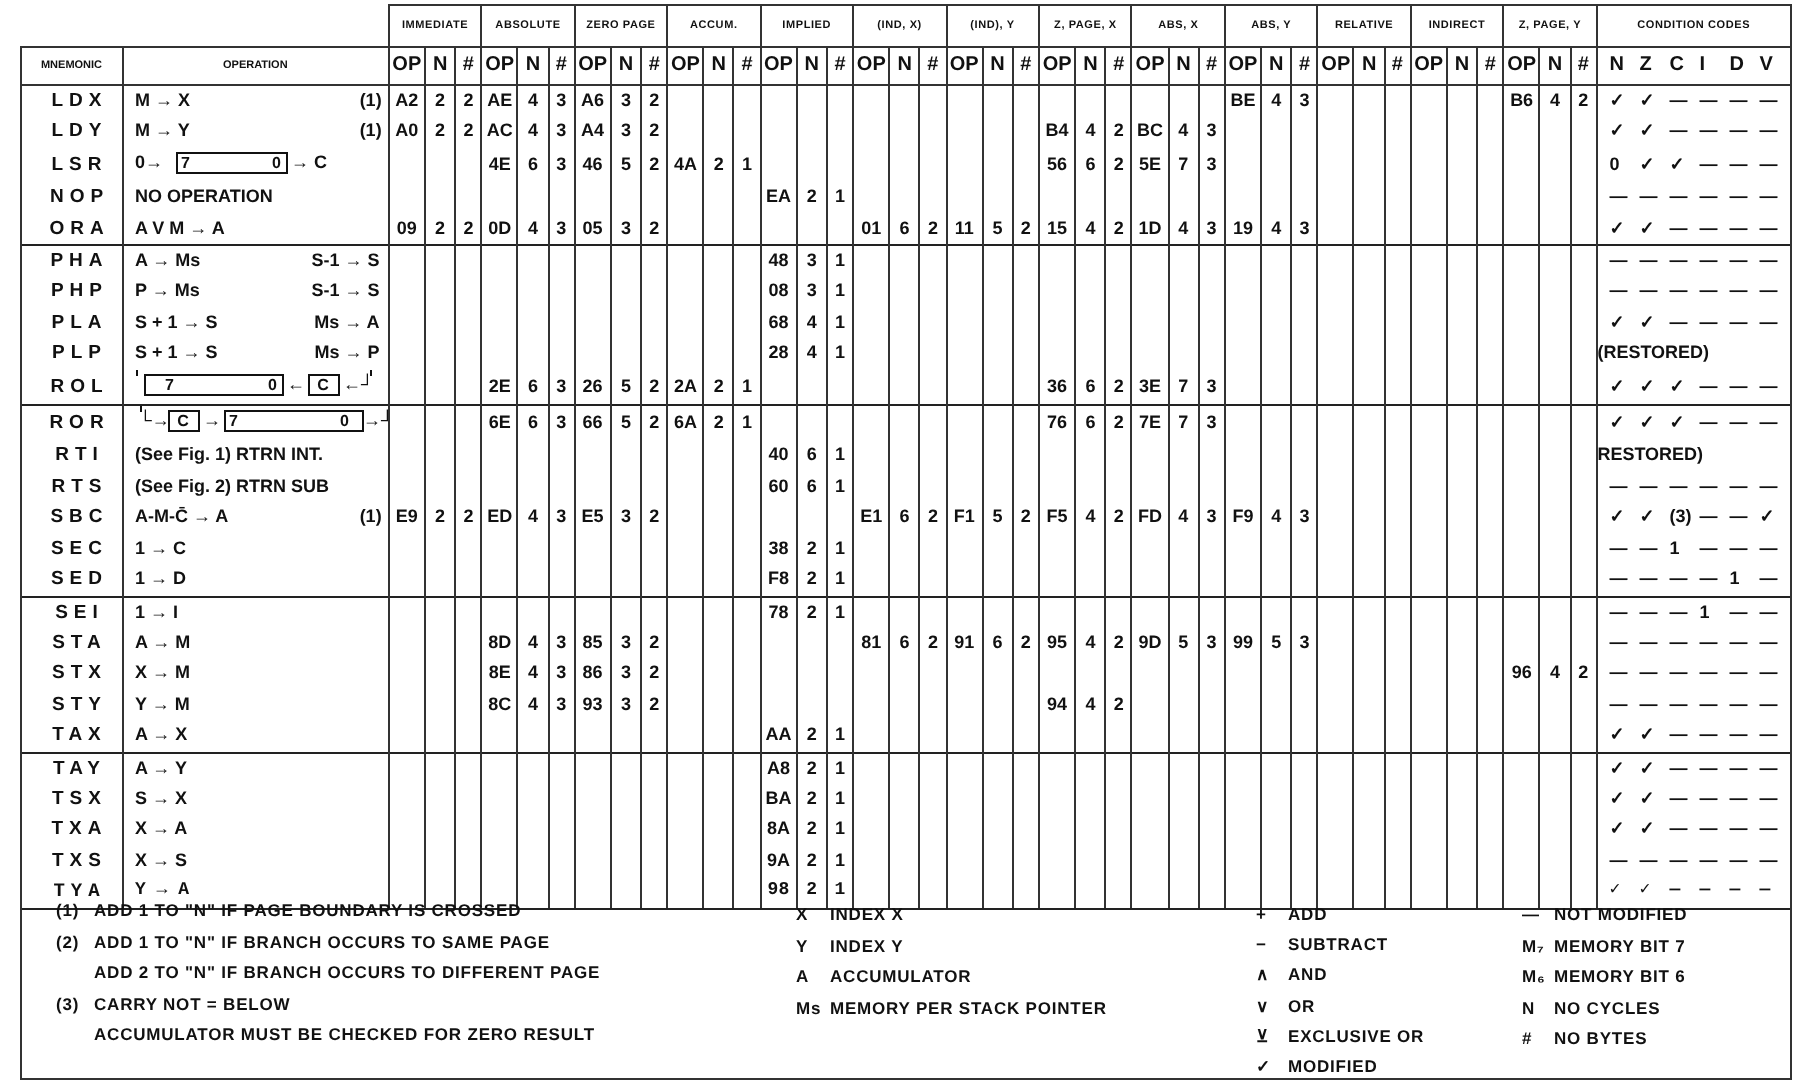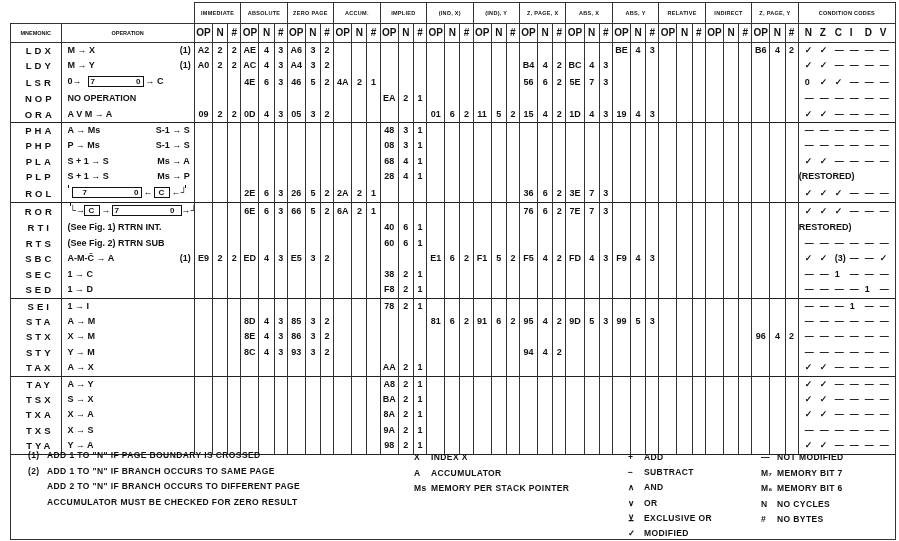--- a/index.html
+++ b/index.html
@@ -31,41 +31,41 @@
     font-size: 5.5px; letter-spacing: 0.3px;
     border-top: 1px solid #333; border-bottom: 1px solid #333;
   }
   table.opc tr.hdr1 th.blank { border-top: none; border-left: none; }
   table.opc tr.hdr2 th {
     height: 18px; line-height: 18px; font-size: 10px;
     border-bottom: 1px solid #333;
   }
   table.opc tr.hdr2 th.sm { font-size: 5.5px; }
   table.opc tr.grp td { border-top: 1.5px solid #222; }
-  table.opc tr.last td { border-bottom: 1.5px solid #222; }
+  table.opc tr.last td { border-bottom: 1.5px solid #222; font-family: Liberation Mono, monospace; }
   td.mn { text-align: right; padding-left: 8px !important; letter-spacing: 3px; font-size: 9.5px !important; }
   td.op { text-align: left !important; padding-left: 6px !important; position: relative; font-weight: bold; }
   td.op .note { position: absolute; right: 3px; top: 0; }
   td.op .rhs { position: absolute; right: 4px; top: 0; }
   td.cc { text-align: left !important; padding-left: 6px !important; letter-spacing: 0; font-size: 9px; }
   td.cc span { display: inline-block; width: 15px; text-align: left; }
   td.cc.center { text-align: center; padding-left: 0 !important; }
   td.thin { border-left: 1px dotted #666 !important; border-right: 1px dotted #666 !important; }
 
   .diag { position: relative; display: inline-block; height: 12px; width: 150px; top: 2px; }
   .box { position: absolute; border: 1px solid #111; height: 11px; top: 0; font-size: 8px; line-height: 9px; }
 
   #legend {
     position: absolute; left: 10px; top: 440px; width: 886px; height: 100px;
     border-left: 1px solid #333; border-right: 1px solid #333; border-bottom: 1px solid #333;
   }
   .notes { position: absolute; left: 17px; top: 8px; font-size: 8.5px; line-height: 15.5px; font-weight: bold; letter-spacing: 0.4px; }
   .notes .n { display: inline-block; width: 19px; }
   .notes .indent { padding-left: 19px; }
-  .leg2 { position: absolute; left: 387px; top: 10px; font-size: 8.5px; line-height: 15.5px; letter-spacing: 0.4px; font-weight: bold; margin-left: 16px; }
+  .leg2 { position: absolute; left: 387px; top: 10px; font-size: 8.5px; line-height: 15.5px; letter-spacing: 0.4px; font-weight: bold; }
   .leg2 .k { display: inline-block; width: 17px; }
   .leg3 { position: absolute; left: 617px; top: 10px; font-size: 8.5px; line-height: 15.2px; letter-spacing: 0.4px; font-weight: bold; }
   .leg3 .k { display: inline-block; width: 16px; }
   .leg4 { position: absolute; left: 750px; top: 10px; font-size: 8.5px; line-height: 15.5px; letter-spacing: 0.4px; font-weight: bold; }
   .leg4 .k { display: inline-block; width: 16px; }
 </style>
 </head>
 <body>
 
 <div id="sheet">
@@ -1324,24 +1324,26 @@
           <td class="cc"><span>✓</span><span>✓</span><span>—</span><span>—</span><span>—</span><span>—</span></td>
         </tr>
       </tbody>
   </table>
 
   <div id="legend">
     <div class="notes" id="notes">
         <div><span class="n">(1)</span><span>ADD 1 TO "N" IF PAGE BOUNDARY IS CROSSED</span></div>
         <div><span class="n">(2)</span><span>ADD 1 TO "N" IF BRANCH OCCURS TO SAME PAGE</span></div>
         <div class="indent"><span>ADD 2 TO "N" IF BRANCH OCCURS TO DIFFERENT PAGE</span></div>
+        <div><span class="n">(3)</span><span>CARRY NOT = BELOW</span></div>
         <div class="indent"><span>ACCUMULATOR MUST BE CHECKED FOR ZERO RESULT</span></div>
       </div>
     <div class="leg2" id="leg2">
         <div><span class="k">X</span><span>INDEX X</span></div>
+        <div><span class="k">Y</span><span>INDEX Y</span></div>
         <div><span class="k">A</span><span>ACCUMULATOR</span></div>
         <div><span class="k">Ms</span><span>MEMORY PER STACK POINTER</span></div>
       </div>
     <div class="leg3" id="leg3">
         <div><span class="k">+</span><span>ADD</span></div>
         <div><span class="k">−</span><span>SUBTRACT</span></div>
         <div><span class="k">∧</span><span>AND</span></div>
         <div><span class="k">∨</span><span>OR</span></div>
         <div><span class="k">⊻</span><span>EXCLUSIVE OR</span></div>
         <div><span class="k">✓</span><span>MODIFIED</span></div>

